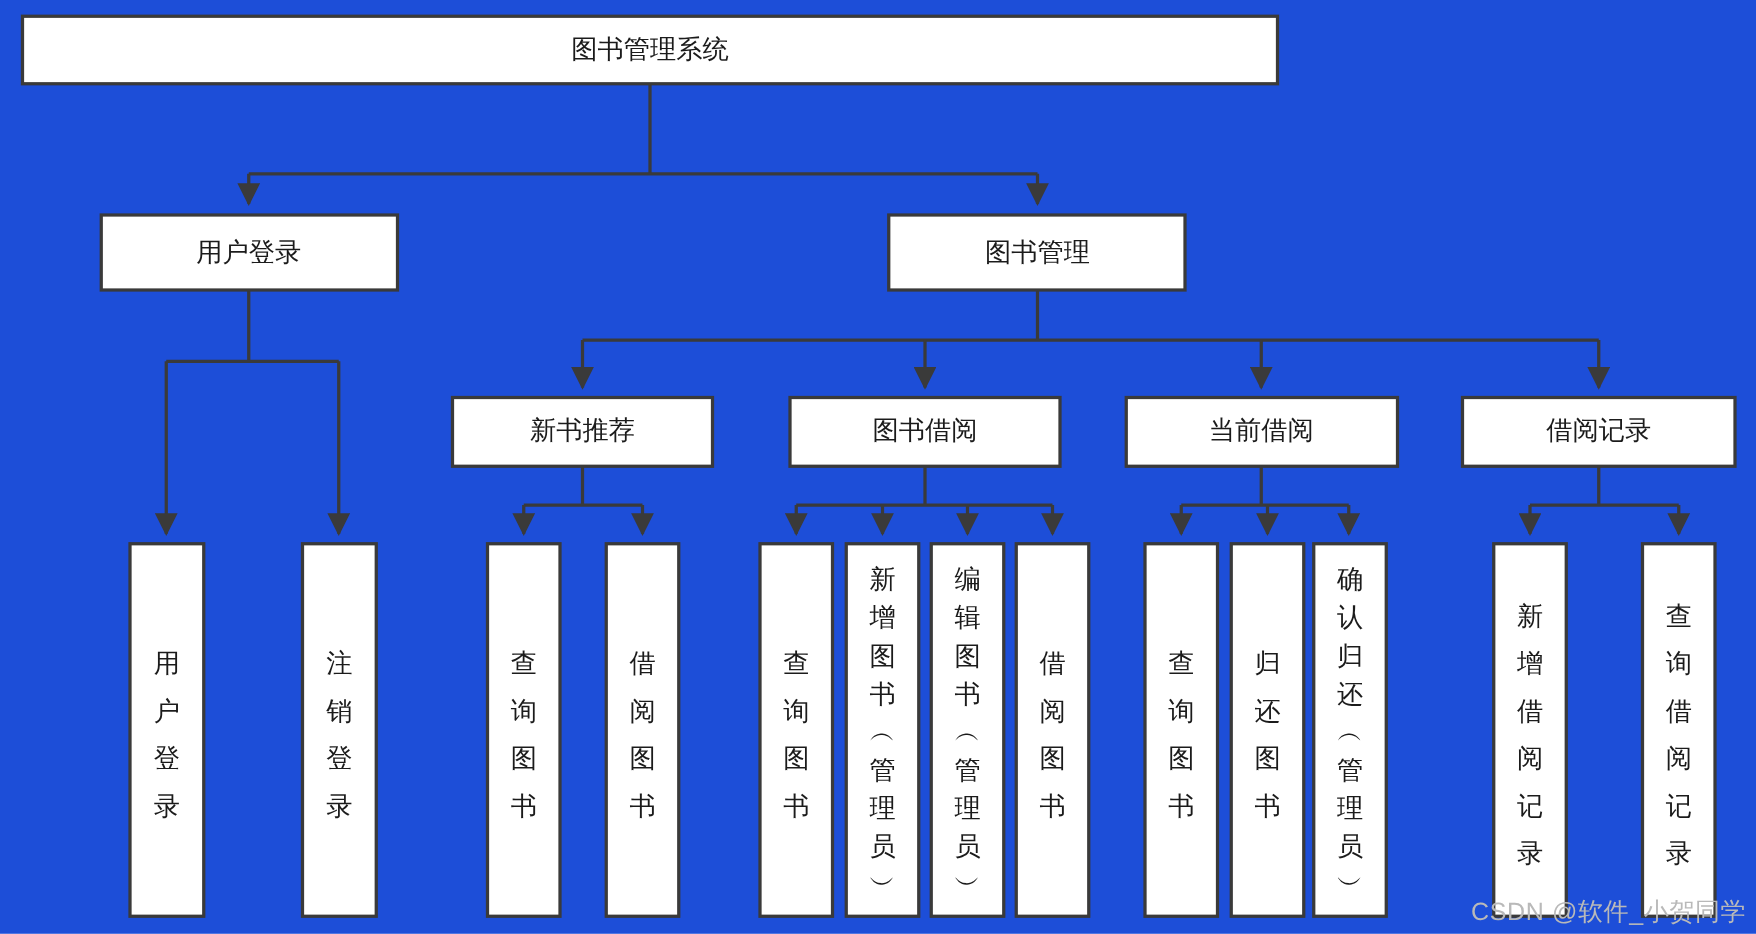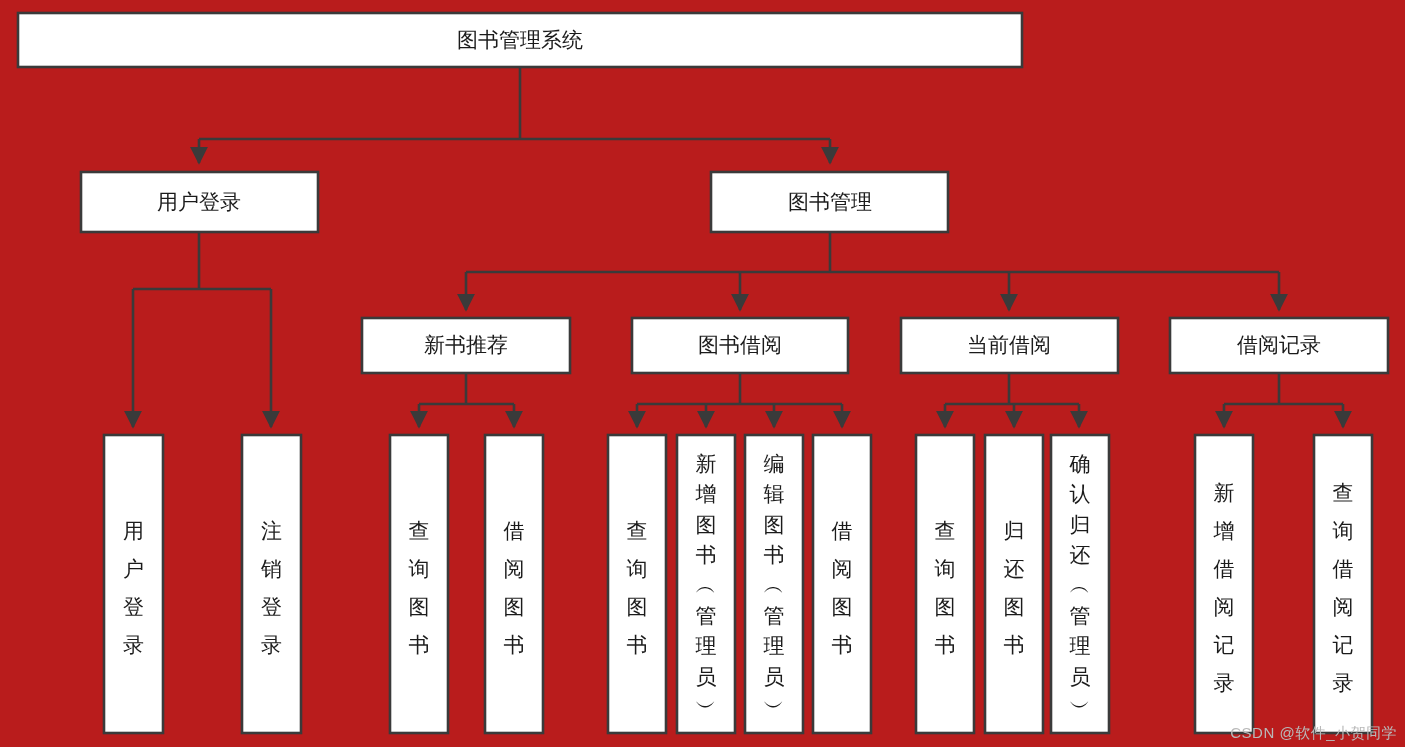--- a/index.html
+++ b/index.html
@@ -11,21 +11,21 @@
   body {
     width: 1405px;
     height: 747px;
     font-family: "Liberation Sans", "DejaVu Sans", sans-serif;
     overflow: hidden;
   }
   #diagram-root {
     position: relative;
     width: 1405px;
     height: 747px;
-    background: #b91c1c;
+    background: #1d4ed8;
     text-align: center;
   }
   svg#tree-svg {
     position: absolute;
     left: 0;
     top: 0;
     width: 1405px;
     height: 747px;
   }
   .node-box {
@@ -58,21 +58,21 @@
     font-family: "Liberation Sans", "DejaVu Sans", sans-serif;
     font-size: 21px;
     fill: #1b1b1b;
     text-anchor: middle;
   }
   .watermark {
     position: absolute;
     right: 8px;
     bottom: 4px;
     font-family: "Liberation Sans", "DejaVu Sans", sans-serif;
-    font-size: 15px;
+    font-size: 20px;
     color: #b9b9b9;
     white-space: nowrap;
     letter-spacing: 0.5px;
     pointer-events: none;
   }
 </style>
 </head>
 <body>
 
 <div id="diagram-root">

